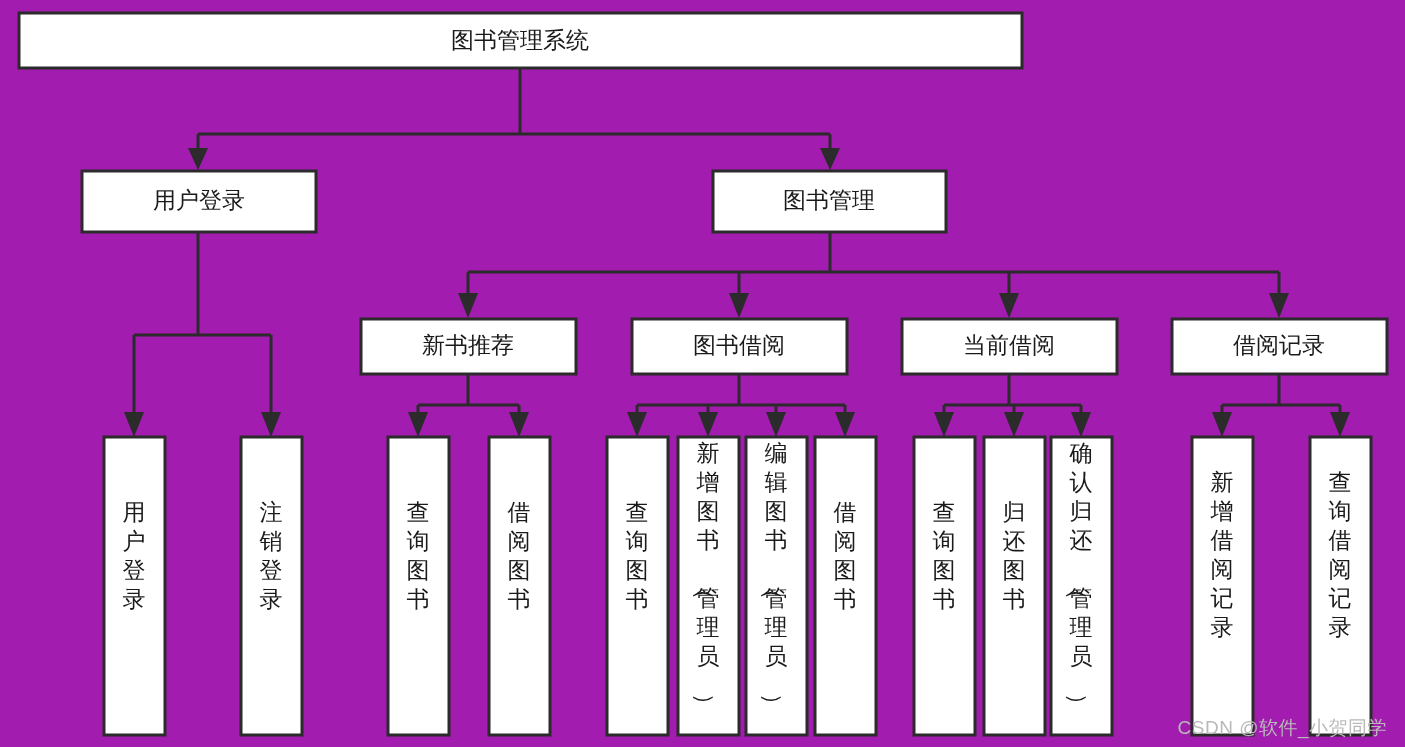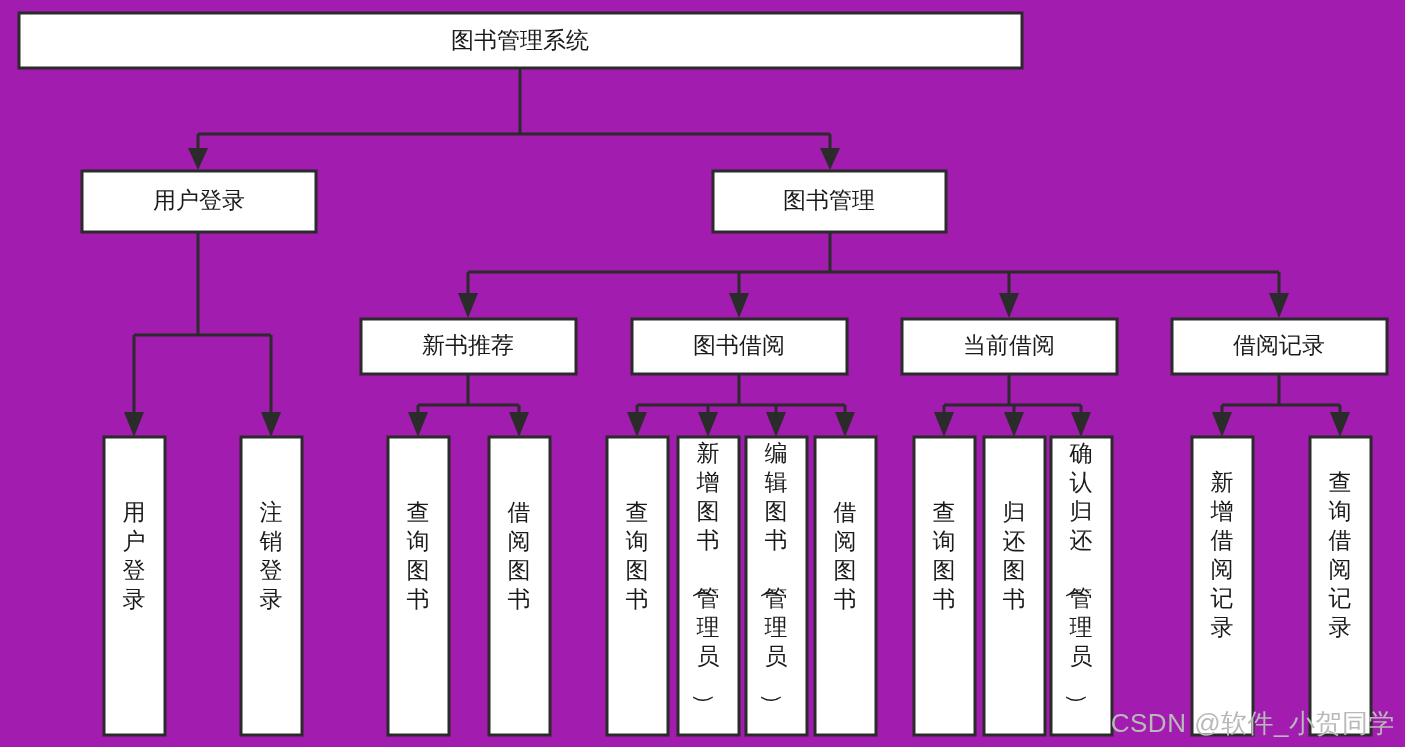--- a/index.html
+++ b/index.html
@@ -51,24 +51,24 @@
   }
   .node-label-v {
     font-family: "Liberation Sans", "DejaVu Sans", sans-serif;
     font-size: 23px;
     fill: #1a1a1a;
     text-anchor: middle;
     white-space: pre;
   }
   .watermark-text {
     position: absolute;
-    right: 10px;
+    right: 18px;
     bottom: 6px;
     font-family: "Liberation Sans", "DejaVu Sans", sans-serif;
-    font-size: 26px;
+    font-size: 19px;
     color: #b9b9b9;
     letter-spacing: 0.5px;
     user-select: none;
     pointer-events: none;
     white-space: nowrap;
   }
 </style>
 </head>
 <body>
 

